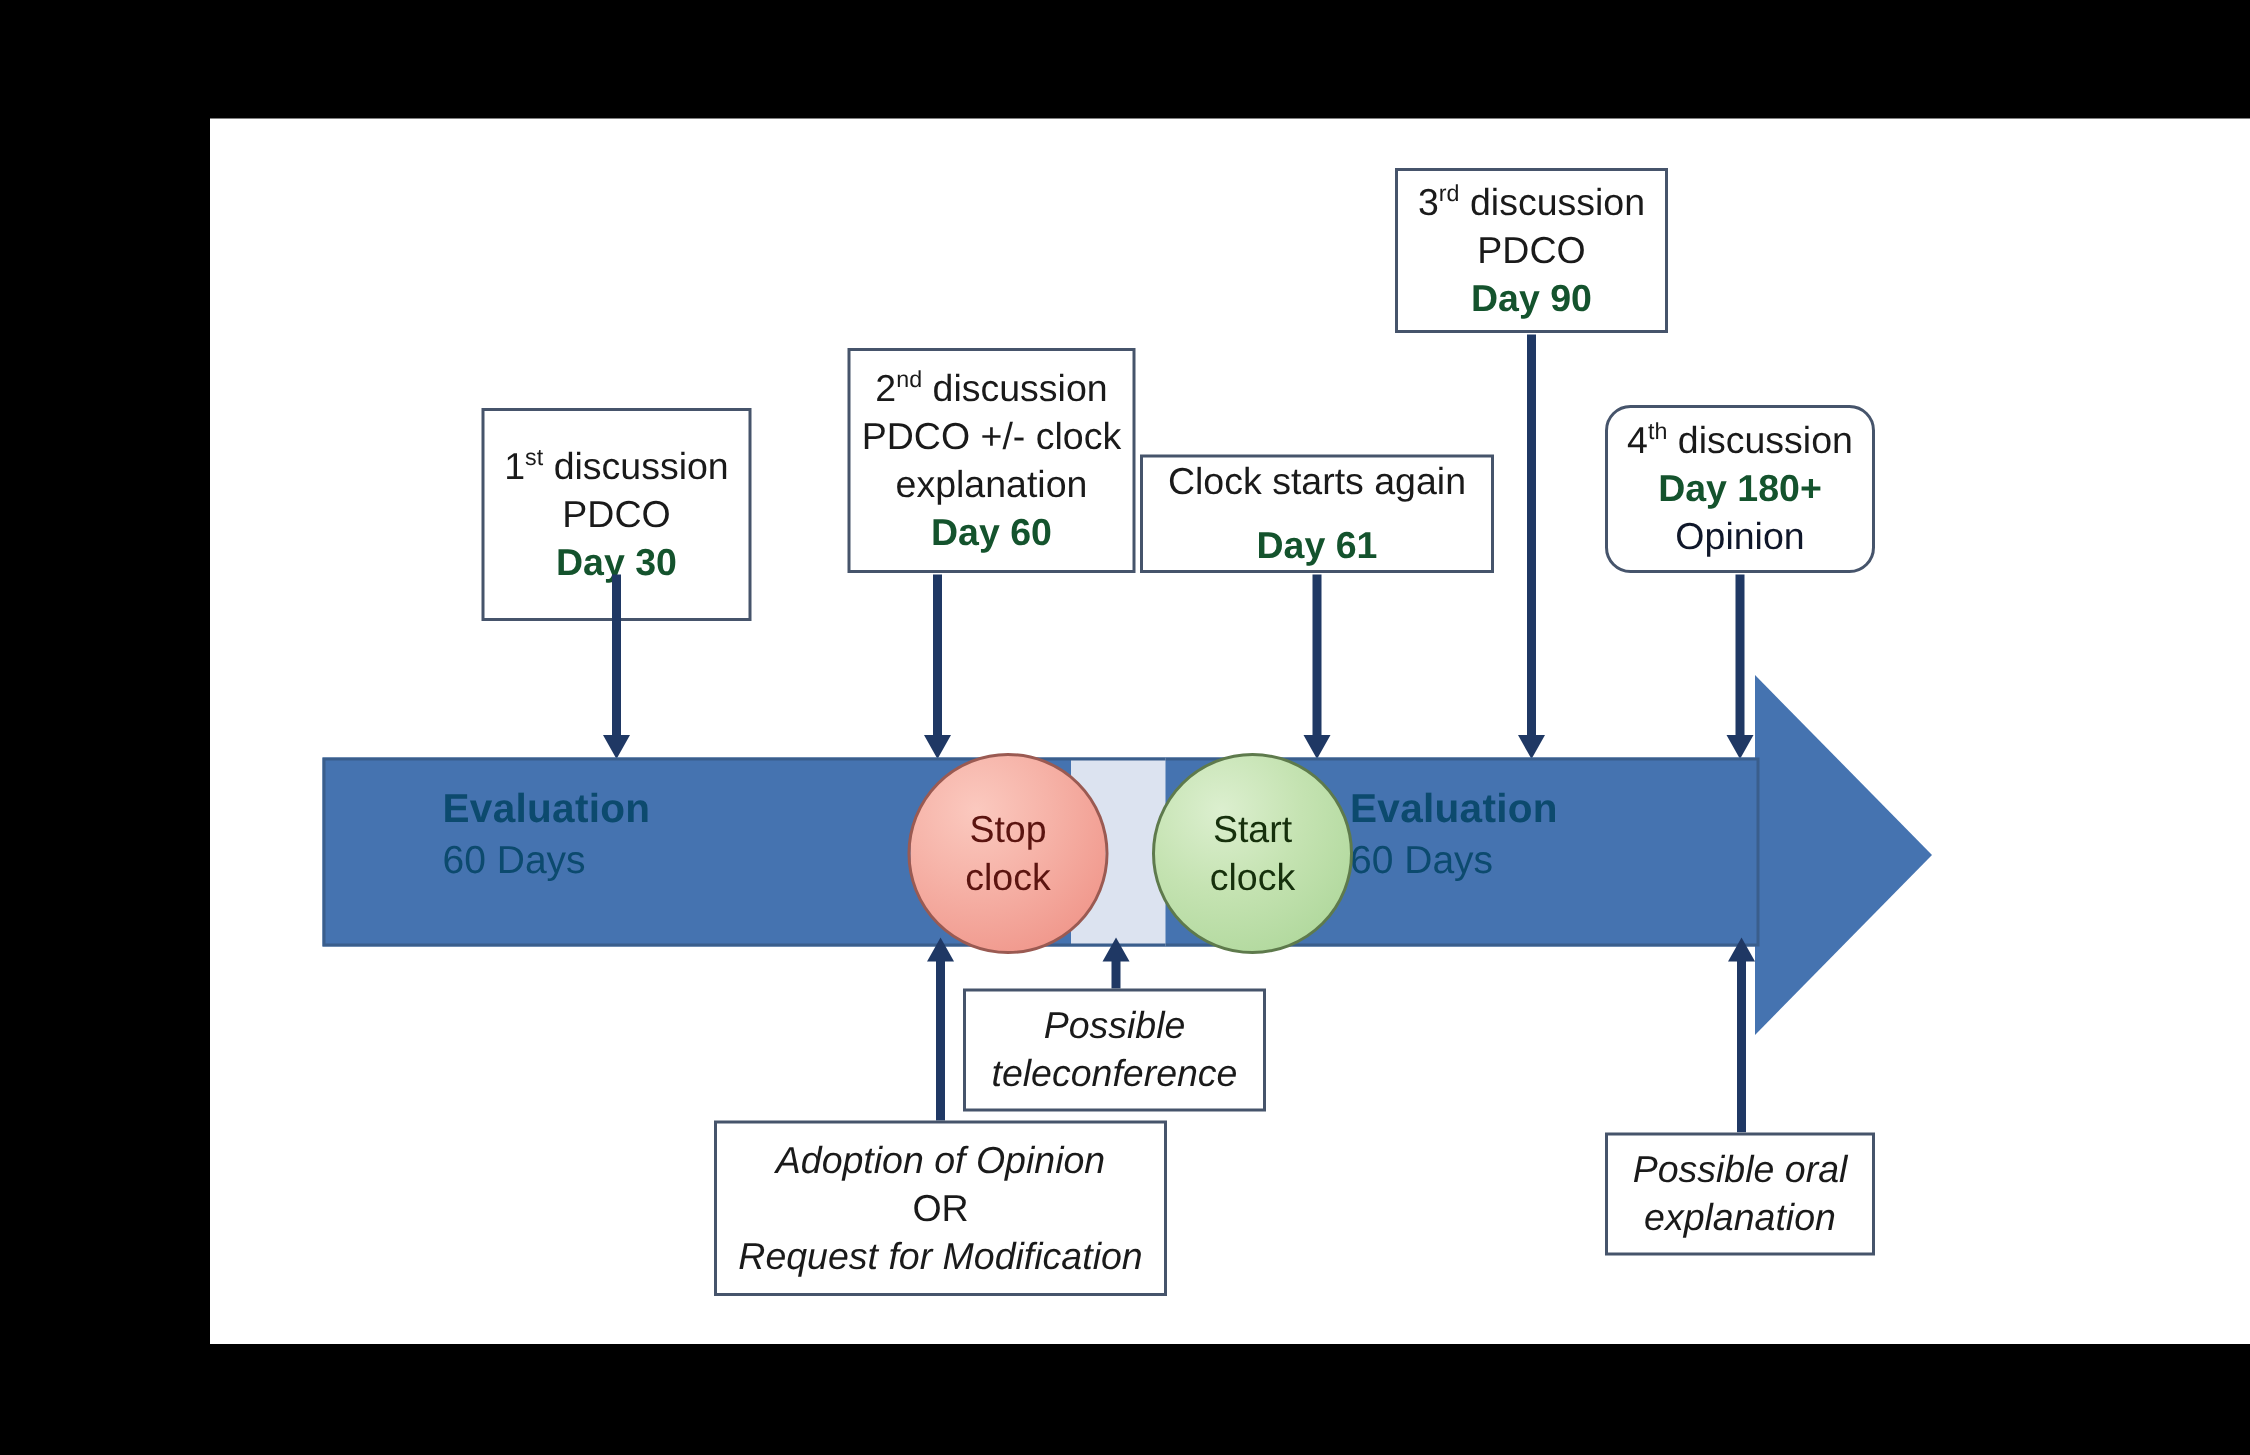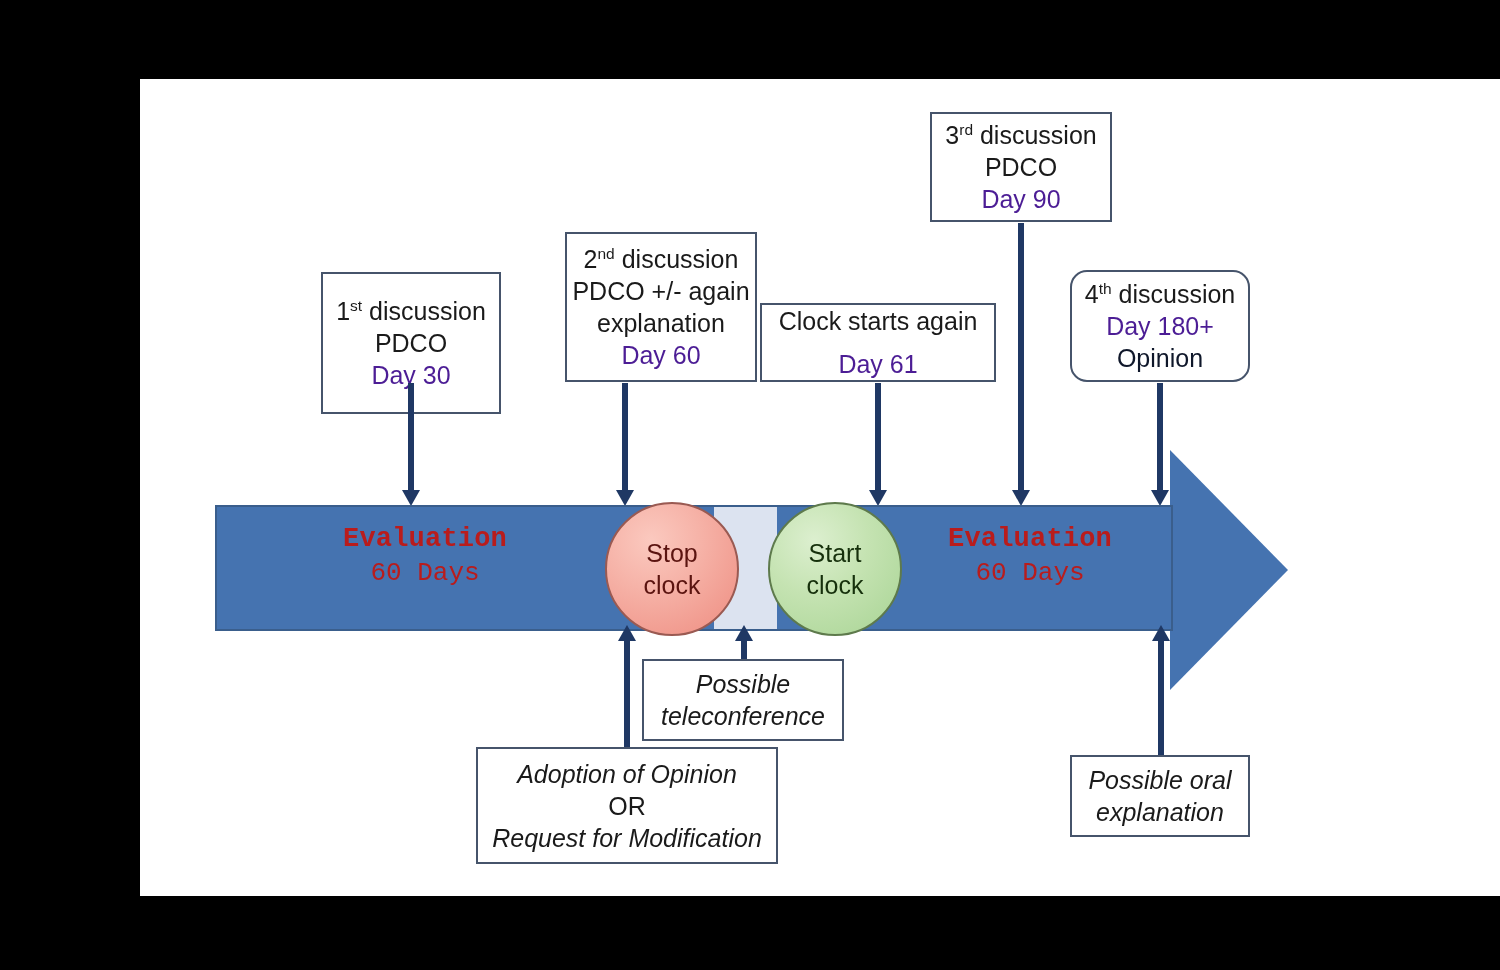--- a/index.html
+++ b/index.html
@@ -40,21 +40,21 @@
     display: flex;
     flex-direction: column;
     align-items: center;
     justify-content: center;
     text-align: center;
     color: #1a1a1a;
     font-size: 25px;
     line-height: 1.28;
   }
   .callout .ln { white-space: nowrap; }
-  .callout .day { color: #4c1d95; }
+  .callout .day { color: #14532d; font-weight: bold; }
   .callout .opinion { color: #0f172a; }
   .callout sup {
     font-size: 0.62em;
     vertical-align: super;
     line-height: 0;
   }
   .italic .ln { font-style: italic; }
   .italic .ln.noital { font-style: normal; }
 
   
@@ -124,24 +124,23 @@
     height: 0;
     border-top: 120px solid transparent;
     border-bottom: 120px solid transparent;
     border-left: 118px solid #4573B0;
   }
 
   .phase {
     position: absolute;
     top: 72px;
     width: 260px;
-    text-align: center;
-    color: #b91c1c;
+    text-align: left;
+    color: #0c4a6e;
     line-height: 1.3;
-    font-family: Liberation Mono, monospace;
   }
   .phase .big {
     display: block;
     font-weight: bold;
     font-size: 27px;
     letter-spacing: .2px;
   }
   .phase .sub {
     display: block;
     font-size: 26px;
@@ -186,21 +185,21 @@
         <span>1</span><sup>st</sup><span> discussion</span>
       </div>
       <div class="ln">PDCO</div>
       <div class="ln day">Day 30</div>
     </div>
 
     <div class="callout" style="left:389px; top:153px; width:192px; height:150px;margin-left:36px;">
       <div class="ln">
         <span>2</span><sup>nd</sup><span> discussion</span>
       </div>
-      <div class="ln">PDCO +/- again</div>
+      <div class="ln">PDCO +/- clock</div>
       <div class="ln">explanation</div>
       <div class="ln day">Day 60</div>
     </div>
 
     <div class="callout" style="left:620px; top:224px; width:236px; height:79px;justify-content:space-between;">
       <div class="ln">Clock starts again</div>
       <div class="ln day">Day 61</div>
     </div>
 
     <div class="callout" style="left:790px; top:33px; width:182px; height:110px;">

